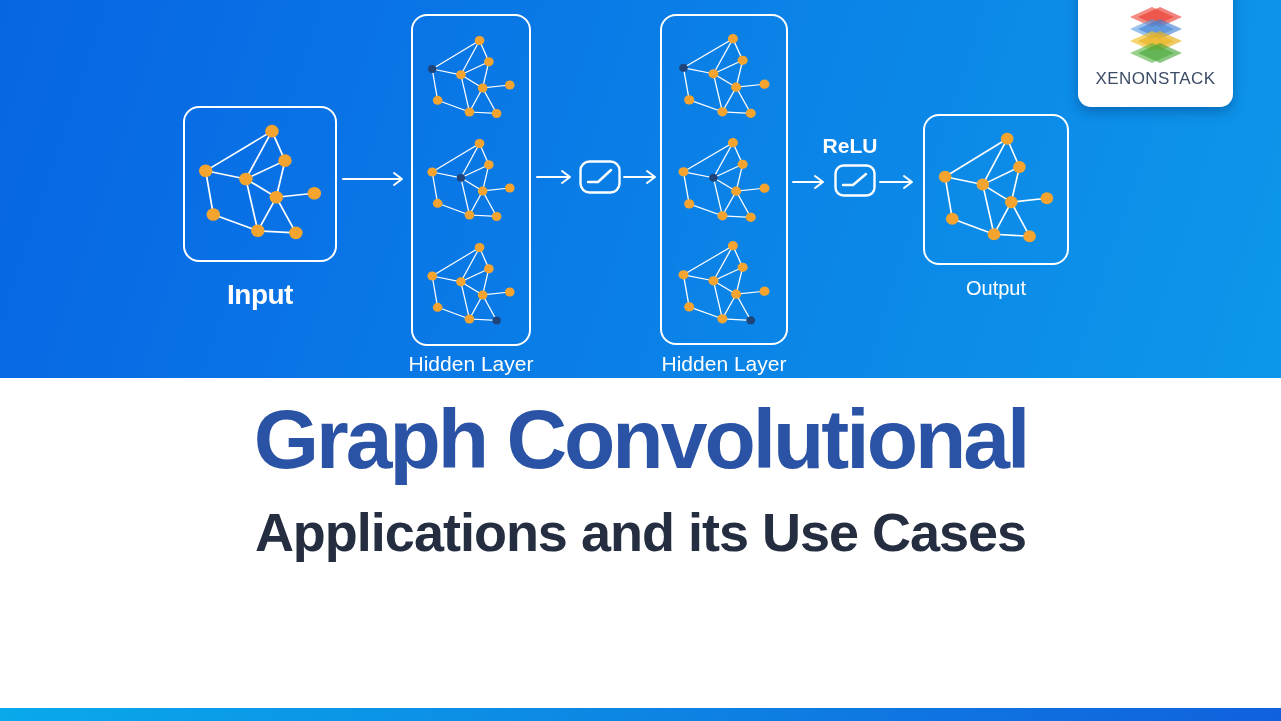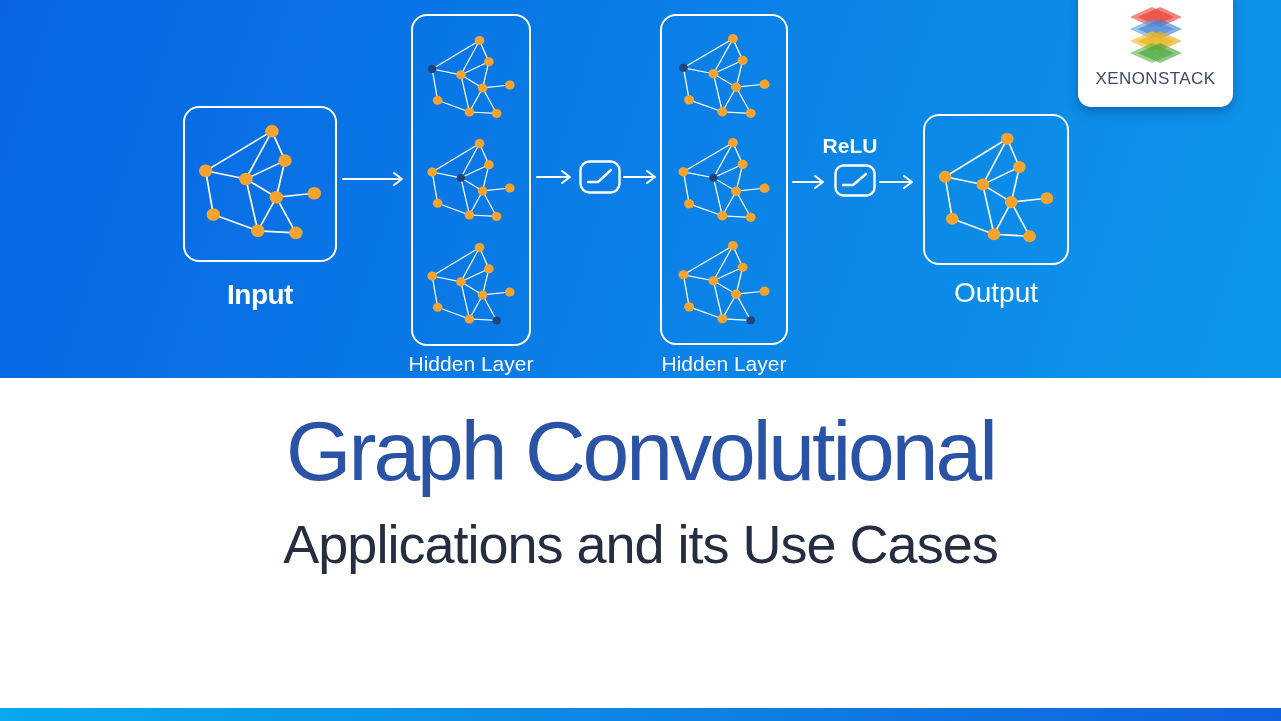--- a/index.html
+++ b/index.html
@@ -23,21 +23,21 @@
   .graph-mini  { width:94px; height:88px; }
   .hl1-box .graph-mini { width:90px; height:86px; }
 
   .hero-label {
     position:absolute; color:#fff; text-align:center; white-space:nowrap;
   }
   .lbl-input  { left:183px; top:279px; width:154px; font-size:28px; font-weight:600; letter-spacing:-0.5px; }
   .lbl-hl1    { left:391px; top:352px; width:160px; font-size:21px; font-weight:500; }
   .lbl-hl2    { left:644px; top:352px; width:160px; font-size:21px; font-weight:500; }
   .lbl-relu   { left:808px; top:134px; width:84px;  font-size:21px; font-weight:700; }
-  .lbl-output { left:923px; top:277px; width:146px; font-size:28px; font-weight:500; }
+  .lbl-output { left:923px; top:277px; width:146px; font-size:20px; font-weight:500; }
 
   .arrow { position:absolute; height:16px; overflow:visible; }
   .relu-chip { position:absolute; overflow:visible; }
 
   
   .logo-card {
     position:absolute; left:1078px; top:-16px; width:155px; height:123px;
     background:#fff; border-radius:13px;
     box-shadow:0 5px 12px rgba(2,40,95,.35);
     display:flex; flex-direction:column; align-items:center; justify-content:flex-end;
@@ -45,25 +45,25 @@
   }
   .logo-icon { width:56px; height:58px; margin-bottom:4px; }
   .logo-text { font-size:17px; font-weight:400; letter-spacing:0.4px; color:#3d4c66; }
 
   
   .title-section {
     position:absolute; left:0; top:378px; width:1281px; height:330px;
     background:#ffffff; text-align:center;
   }
   .page-title {
-    padding-top:24px; font-size:84px; line-height:98px; font-weight:400;
+    padding-top:12px; font-size:84px; line-height:98px; font-weight:700;
     letter-spacing:-3px; color:var(--title-color,#2a52a5);
   }
   .page-subtitle {
-    margin-top:12px; font-size:54px; line-height:64px; font-weight:400;
+    margin-top:12px; font-size:54px; line-height:64px; font-weight:700;
     letter-spacing:-1px; color:var(--subtitle-color,#252e40);
   }
 
   
   .footer-bar {
     position:absolute; left:0; top:708px; width:1281px; height:13px;
     background:linear-gradient(90deg, var(--bar-start,#09a9ea), var(--bar-end,#1161dd));
   }
 </style>
 </head>

